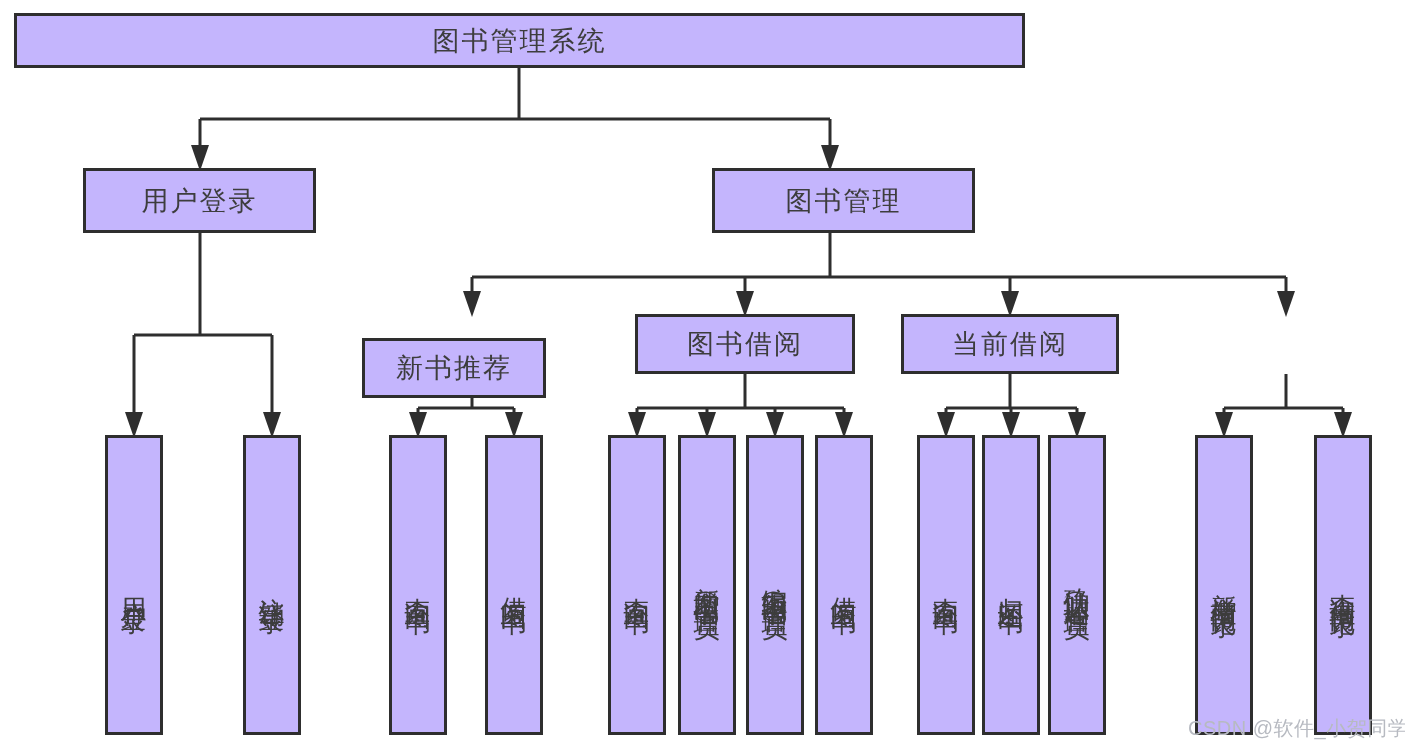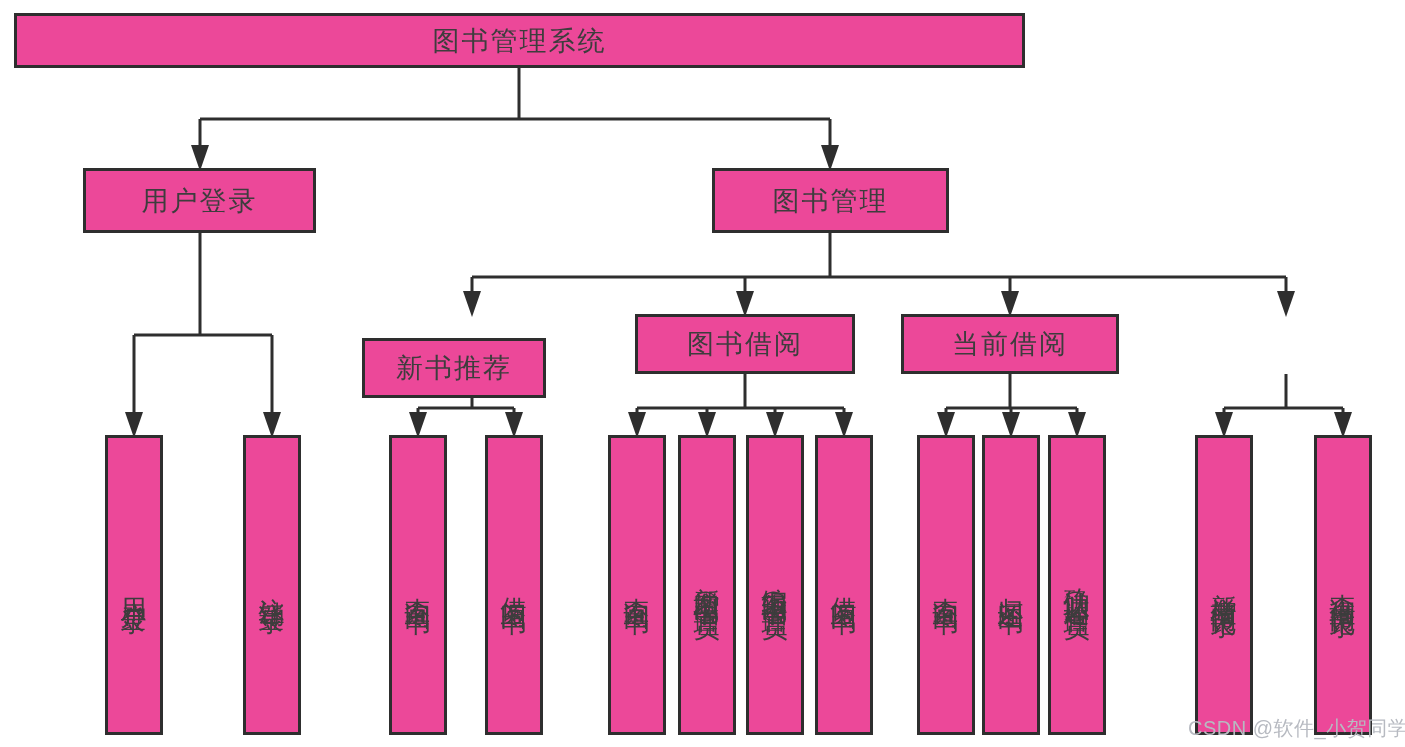--- a/index.html
+++ b/index.html
@@ -7,21 +7,21 @@
     position:relative;
     width:1405px;height:747px;
     background:#ffffff;
     overflow:hidden;
     font-family:"Liberation Sans","DejaVu Sans",sans-serif;
   }
   #connectors{position:absolute;left:0;top:0;width:1405px;height:747px;}
   .node{
     position:absolute;
     box-sizing:border-box;
-    background:#ec4899;
+    background:#c4b5fd;
     border:3px solid #2e2e2e;
     display:flex;align-items:center;justify-content:center;
     color:#3d3d3d;
   }
   .hnode{font-size:27px;letter-spacing:2px;white-space:nowrap;}
   .root{left:14px;top:13px;width:1011px;height:55px;}
   .lvl2{top:168px;height:65px;}
   .lvl3{top:314px;height:60px;}
   .leaf{top:435px;height:300px;width:58px;}
   .vtext{
@@ -86,21 +86,21 @@
         <use href="#ah" x="1011" y="438"></use>
       <use href="#ah" x="1077" y="438"></use>
       <use href="#ah" x="1224" y="438"></use>
         <use href="#ah" x="1343" y="438"></use>
     </g>
   </svg>
 
   <div class="node hnode root">图书管理系统</div>
 
   <div class="node hnode lvl2" style="left:83px;width:233px;">用户登录</div>
-  <div class="node hnode lvl2" style="left:712px;width:237px;">图书管理</div>
+  <div class="node hnode lvl2" style="left:712px;width:263px;">图书管理</div>
 
   <div class="node hnode lvl3" style="left:362px;width:184px;margin-top:24px;">新书推荐</div>
   <div class="node hnode lvl3" style="left:901px;width:218px;">当前借阅</div>
   <div class="node hnode lvl3" style="left:635px;width:220px;">图书借阅</div>
 
   <div class="node leaf" style="left:105px;">
     <span class="vtext">用户登录</span>
   </div>
   <div class="node leaf" style="left:243px;">
     <span class="vtext">注销登录</span>

